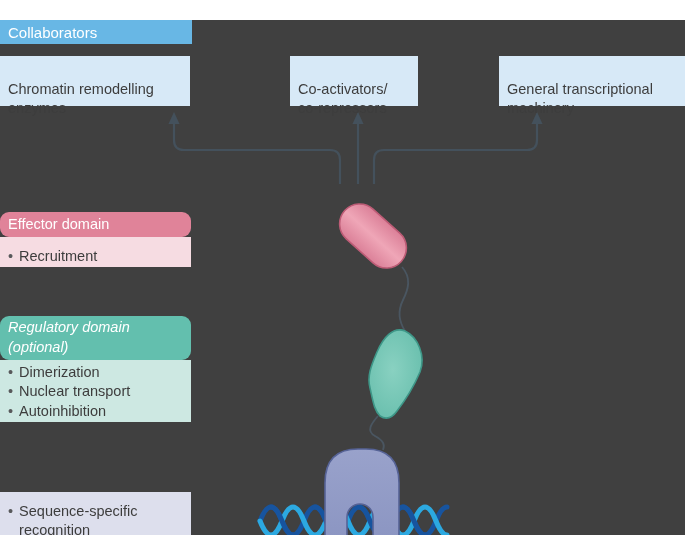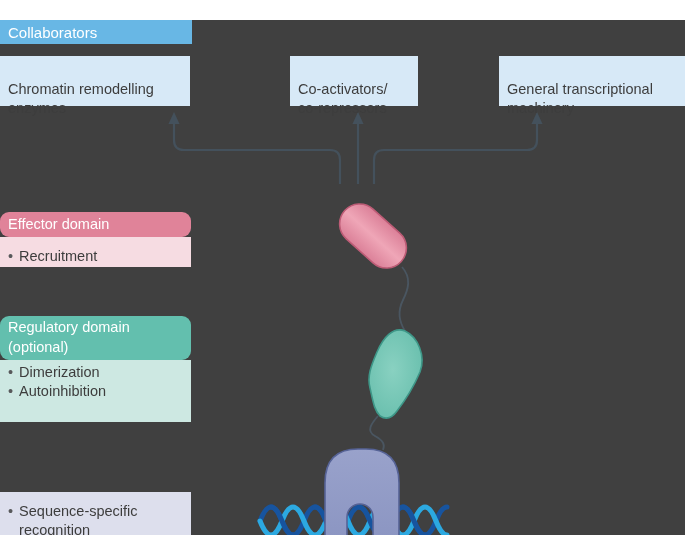--- a/index.html
+++ b/index.html
@@ -34,21 +34,21 @@
     left:0; width:191px; color:var(--header_text);
     display:flex; align-items:center; padding:0 8px; box-sizing:border-box;
     font-size:14.5px; line-height:1.35; white-space:pre-line;border-radius:9px;
   }
   .dbody {
     left:0; width:191px; padding:10px 8px 0 8px; box-sizing:border-box;
     font-size:14.5px; line-height:1.34; color:var(--body_text);
   }
   .effector-head   { top:192px; height:25px; background:var(--effector_header_bg); }
   .effector-body   { top:217px; height:30px; background:var(--effector_body_bg); }
-  .regulatory-head { top:296px; height:44px; background:var(--regulatory_header_bg); }
+  .regulatory-head { top:296px; height:44px; background:var(--regulatory_header_bg);font-style:italic; }
   .regulatory-body { top:340px; height:62px; background:var(--regulatory_body_bg); padding-top:3px; }
   .dna-head        { top:448px; height:24px; background:var(--dna_header_bg); }
   .dna-body        { top:472px; height:48px; background:var(--dna_body_bg); }
 
   .bullet { display:flex; }
   .bullet::before { content:"\2022"; margin-right:6px; color:#58595b; }
 
   
   svg.diagram { left:0; top:0; }
   .arrow  { stroke:var(--arrow); stroke-width:2.2; fill:none; }
@@ -155,20 +155,23 @@
 
   <div class="dhead regulatory-head abs">
     <span>Regulatory domain
 (optional)</span>
   </div>
   <div class="dbody regulatory-body abs">
     <div class="bullet">
       <span>Dimerization</span>
     </div>
     <div class="bullet">
+      <span>Nuclear transport</span>
+    </div>
+    <div class="bullet">
       <span>Autoinhibition</span>
     </div>
   </div>
 
   <div class="dbody dna-body abs">
     <div class="bullet">
       <span>Sequence-specific recognition</span>
     </div>
   </div>
 

